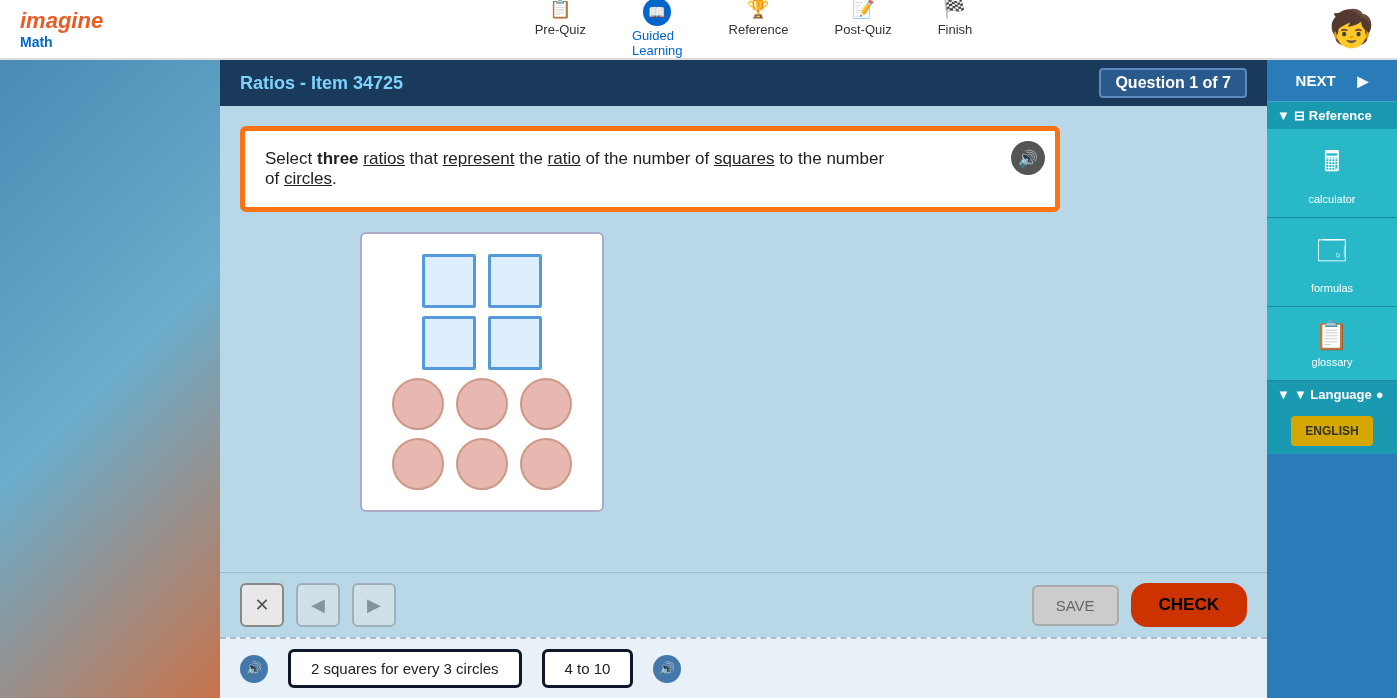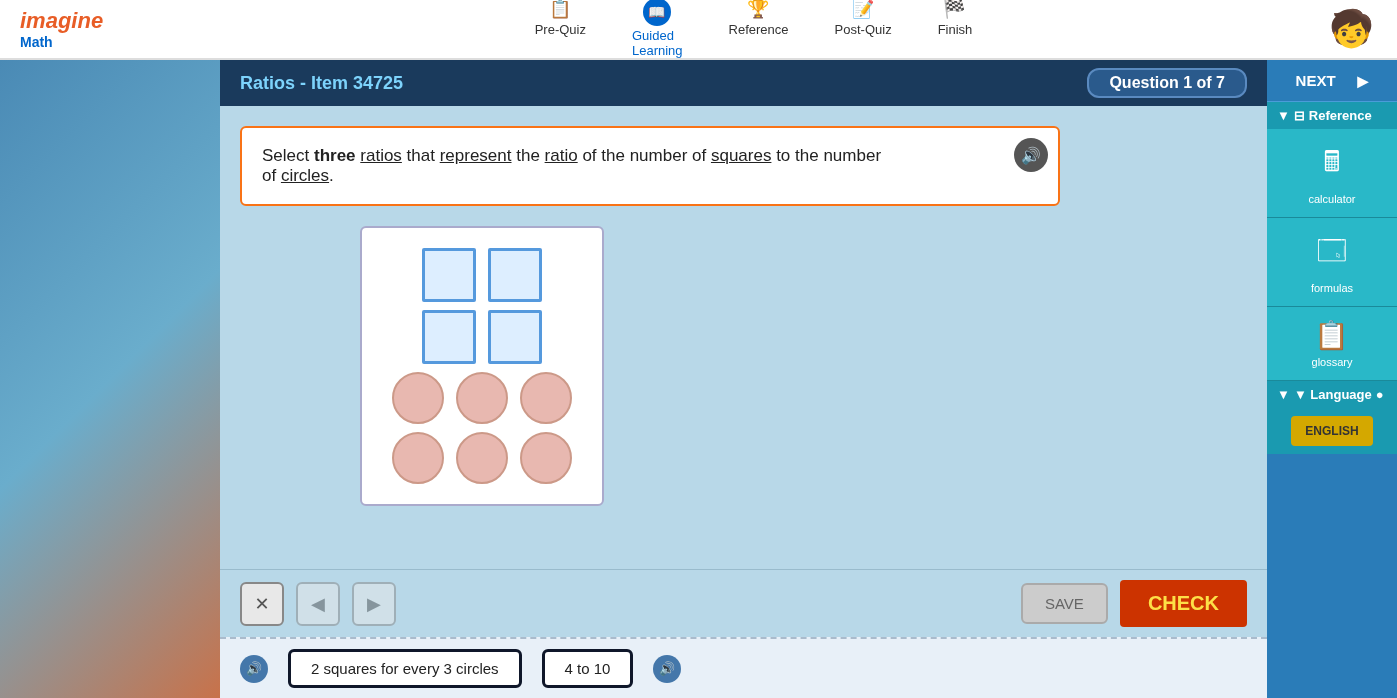--- a/index.html
+++ b/index.html
@@ -123,37 +123,37 @@
     .question-title {
       font-size: 18px;
       font-weight: bold;
       color: #7dd3fc;
     }
     .question-number {
       font-size: 16px;
       font-weight: bold;
       color: white;
       background: #2a5a8c;
-      padding: 4px 20px;
-      border-radius: 12px;
+      padding: 4px 14px;
+      border-radius: 4px;
       border: 2px solid #5a8ac0;
       margin-left: 40px;
     }
 
     .question-body {
       flex: 1;
       padding: 20px;
       display: flex;
       flex-direction: column;
       align-items: flex-start;
     }
 
     .question-text-box {
       background: white;
-      border: 2px solid #f97316;
+      border: 5px solid #f97316;
       border-radius: 6px;
       padding: 18px 20px;
       max-width: 820px;
       width: 100%;
       font-size: 17px;
       color: #222;
       position: relative;
       margin-bottom: 20px;
     }
     .question-text-box .speaker-btn {
@@ -244,25 +244,25 @@
       padding: 10px 22px;
       font-size: 15px;
       border-radius: 6px;
       cursor: pointer;
       color: #666;
     }
     .check-btn {
       background: #cc3300;
       border: none;
       padding: 12px 28px;
-      font-size: 20px;
-      font-weight: bold;
-      border-radius: 4px;
-      cursor: pointer;
-      color: #fde047;
+      font-size: 17px;
+      font-weight: bold;
+      border-radius: 16px;
+      cursor: pointer;
+      color: #000000;
     }
 
     
     .answer-strip {
       background: #e8f0f8;
       border-top: 2px dashed #aabbcc;
       padding: 10px 20px;
       display: flex;
       align-items: center;
       gap: 20px;

